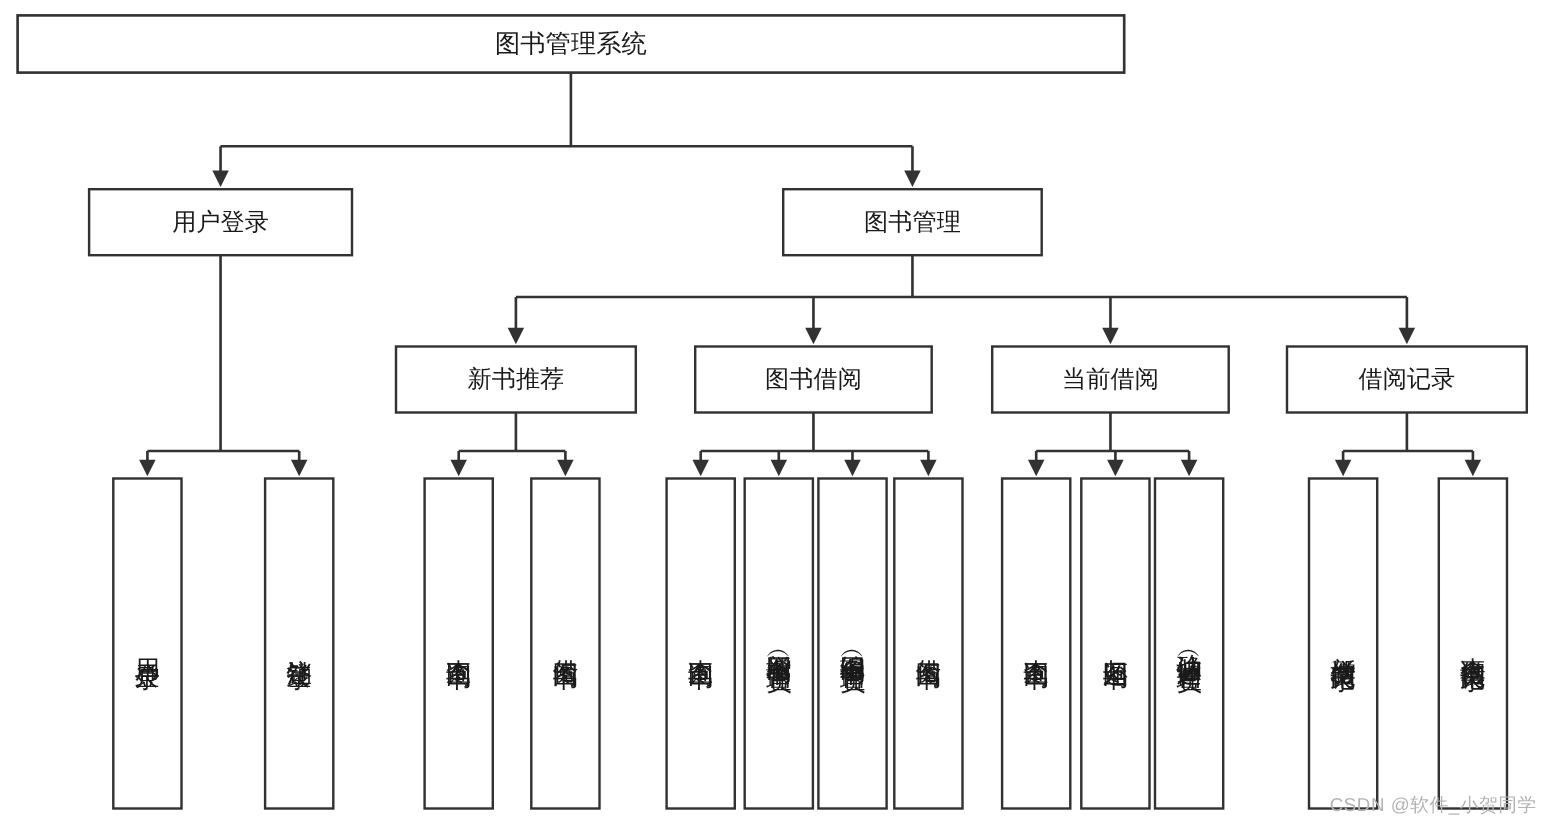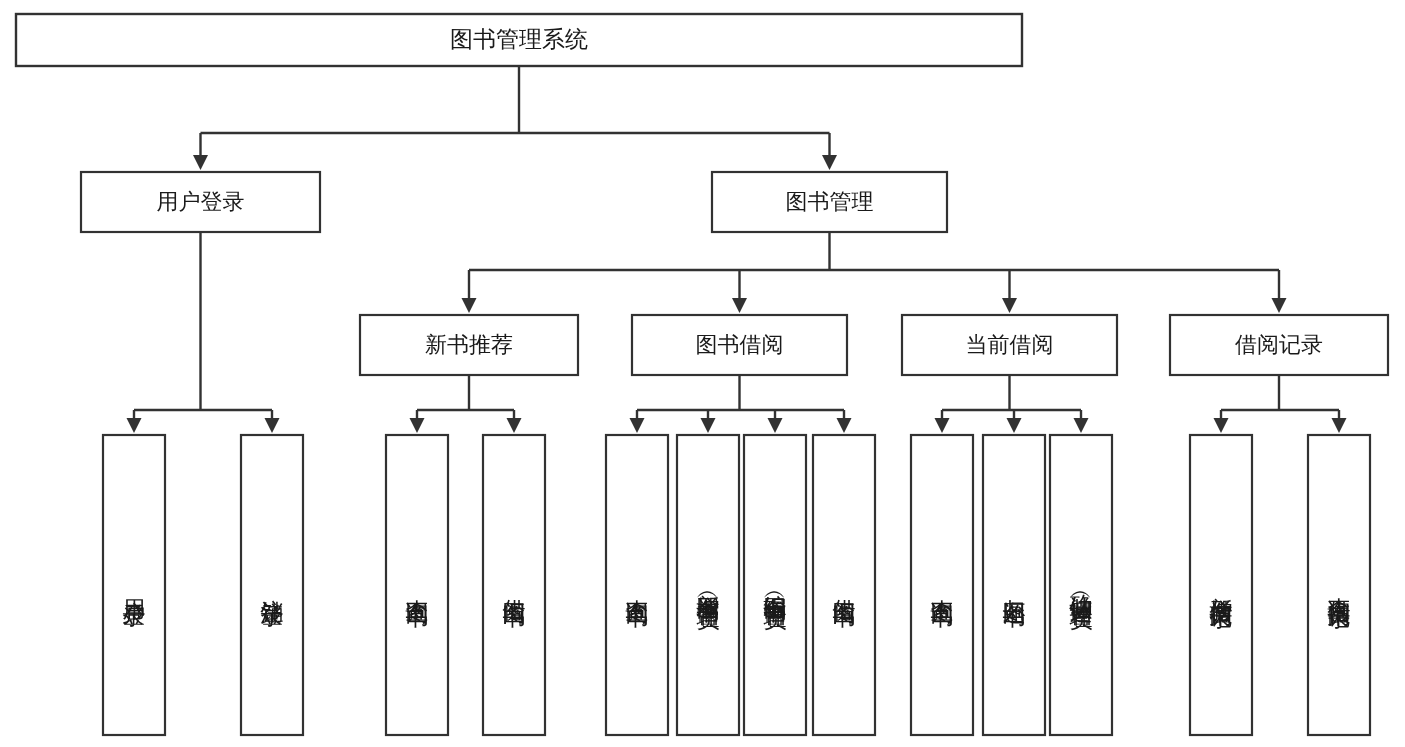--- a/index.html
+++ b/index.html
@@ -183,14 +183,15 @@
       <div class="leaf-label-wrap" style="left: 677px; top: 435px; width: 62px; height: 300px;">新增图书（管理员）</div>
       <div class="leaf-label-wrap" style="left: 744px; top: 435px; width: 62px; height: 300px;">编辑图书（管理员）</div>
       <div class="leaf-label-wrap" style="left: 813px; top: 435px; width: 62px; height: 300px;">借阅图书</div>
       <div class="leaf-label-wrap" style="left: 911px; top: 435px; width: 62px; height: 300px;">查询图书</div>
       <div class="leaf-label-wrap" style="left: 983px; top: 435px; width: 62px; height: 300px;">归还图书</div>
       <div class="leaf-label-wrap" style="left: 1050px; top: 435px; width: 62px; height: 300px;">确认归还（管理员）</div>
       <div class="leaf-label-wrap" style="left: 1190px; top: 435px; width: 62px; height: 300px;">新增借阅记录</div>
       <div class="leaf-label-wrap" style="left: 1308px; top: 435px; width: 62px; height: 300px;">查询借阅记录</div>
     </div>
 
+  <div class="watermark">CSDN @软件_小贺同学</div>
 
 </div>
 
 </body></html>

